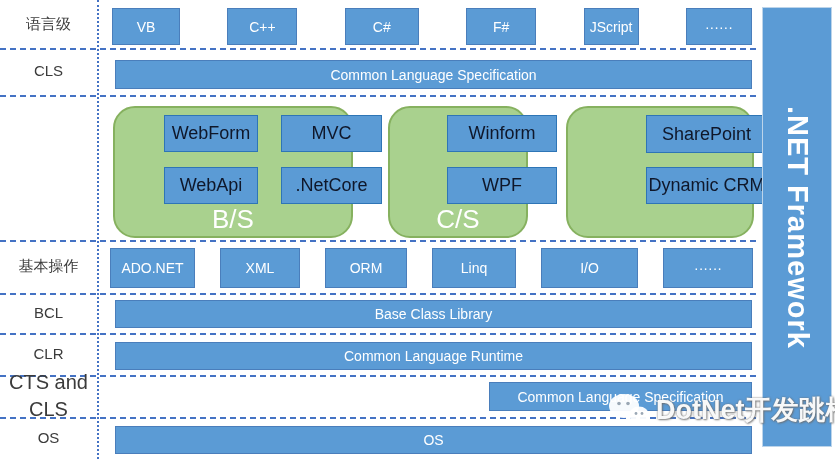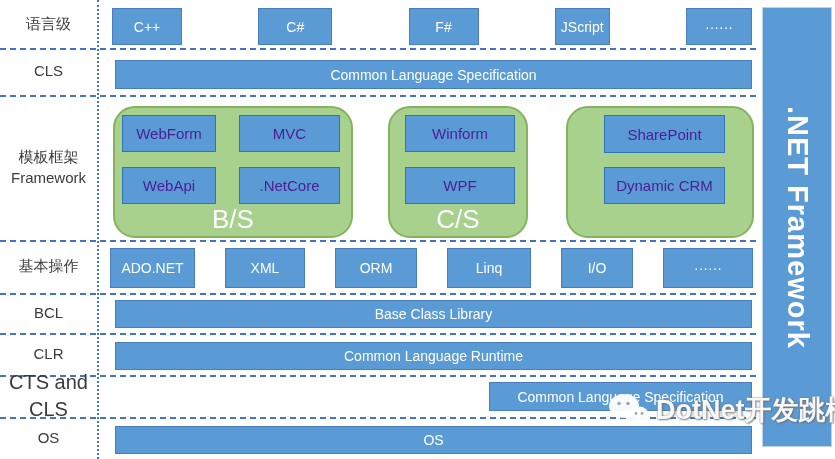--- a/index.html
+++ b/index.html
@@ -25,22 +25,22 @@
   }
   .row-flex{position:absolute;display:flex;justify-content:space-between;}
   .row-flex .bluebox{height:100%;}
   .bar{position:absolute;}
   
   .greenbox{
     position:absolute;top:106px;height:132px;background:#A9D18E;border:2px solid #86b15f;
     border-radius:22px;box-sizing:border-box;
   }
   .greenbox .inner{
-    position:absolute;background:#5B9BD5;border:1px solid #2E75B6;color:#4c1d95;
-    display:flex;align-items:center;justify-content:center;font-size:15px;box-sizing:border-box;
+    position:absolute;background:#5B9BD5;border:1px solid #2E75B6;color:#0f172a;
+    display:flex;align-items:center;justify-content:center;font-size:18px;box-sizing:border-box;margin-left:42px;
   }
   .greenbox .gtitle{
     position:absolute;bottom:0;left:0;width:100%;height:32px;color:#fff;
     font-size:26px;text-align:center;line-height:30px;font-weight:400;
   }
   
   #net-bar{
     position:absolute;left:762px;top:7px;width:70px;height:440px;background:#5B9BD5;
     border:1px solid #bcd4ea;box-sizing:border-box;
     display:flex;align-items:center;justify-content:center;
@@ -67,31 +67,28 @@
   <div class="hline" style="top:95px"></div>
   <div class="hline" style="top:240px"></div>
   <div class="hline" style="top:293px"></div>
   <div class="hline" style="top:333px"></div>
   <div class="hline" style="top:375px"></div>
   <div class="hline" style="top:417px"></div>
   <div class="vline"></div>
 
   <div class="side-label" style="top:0;height:48px">语言级</div>
   <div class="side-label" style="top:48px;height:47px">CLS</div>
-  <div class="side-label" style="top:95px;height:145px">
-    <span><span>模板框架</span><br>
-    <span>Framework</span></span>
-  </div>
   <div class="side-label" style="top:240px;height:53px">基本操作</div>
   <div class="side-label" style="top:293px;height:40px">BCL</div>
   <div class="side-label" style="top:333px;height:42px">CLR</div>
   <div class="side-label small" style="top:375px;height:42px">CTS and CLS</div>
   <div class="side-label" style="top:417px;height:42px">OS</div>
 
   <div class="row-flex" style="left:112px;top:8px;width:640px;height:37px">
+    <div class="bluebox" style="width:68px">VB</div>
     <div class="bluebox" style="width:70px">C++</div>
     <div class="bluebox" style="width:74px">C#</div>
     <div class="bluebox" style="width:70px">F#</div>
     <div class="bluebox" style="width:55px">JScript</div>
     <div class="bluebox" style="width:66px">······</div>
   </div>
 
   <div class="bluebox bar" style="left:115px;top:60px;width:637px;height:29px">Common Language Specification</div>
 
   <div class="greenbox" style="left:113px;width:240px">
@@ -109,21 +106,21 @@
   <div class="greenbox" style="left:566px;width:188px">
     <div class="inner" style="left:36px;top:7px;width:121px;height:38px">SharePoint</div>
     <div class="inner" style="left:36px;top:59px;width:121px;height:37px">Dynamic CRM</div>
   </div>
 
   <div class="row-flex" style="left:110px;top:248px;width:643px;height:40px">
     <div class="bluebox" style="width:85px">ADO.NET</div>
     <div class="bluebox" style="width:80px">XML</div>
     <div class="bluebox" style="width:82px">ORM</div>
     <div class="bluebox" style="width:84px">Linq</div>
-    <div class="bluebox" style="width:72px">I/O</div>
+    <div class="bluebox" style="width:97px">I/O</div>
     <div class="bluebox" style="width:90px">······</div>
   </div>
 
   <div class="bluebox bar" style="left:115px;top:300px;width:637px;height:28px">Base Class Library</div>
 
   <div class="bluebox bar" style="left:115px;top:342px;width:637px;height:28px">Common Language Runtime</div>
 
   <div class="bluebox bar" style="left:489px;top:382px;width:263px;height:29px">Common Language Specification</div>
 
   <div class="bluebox bar" style="left:115px;top:426px;width:637px;height:28px">OS</div>

